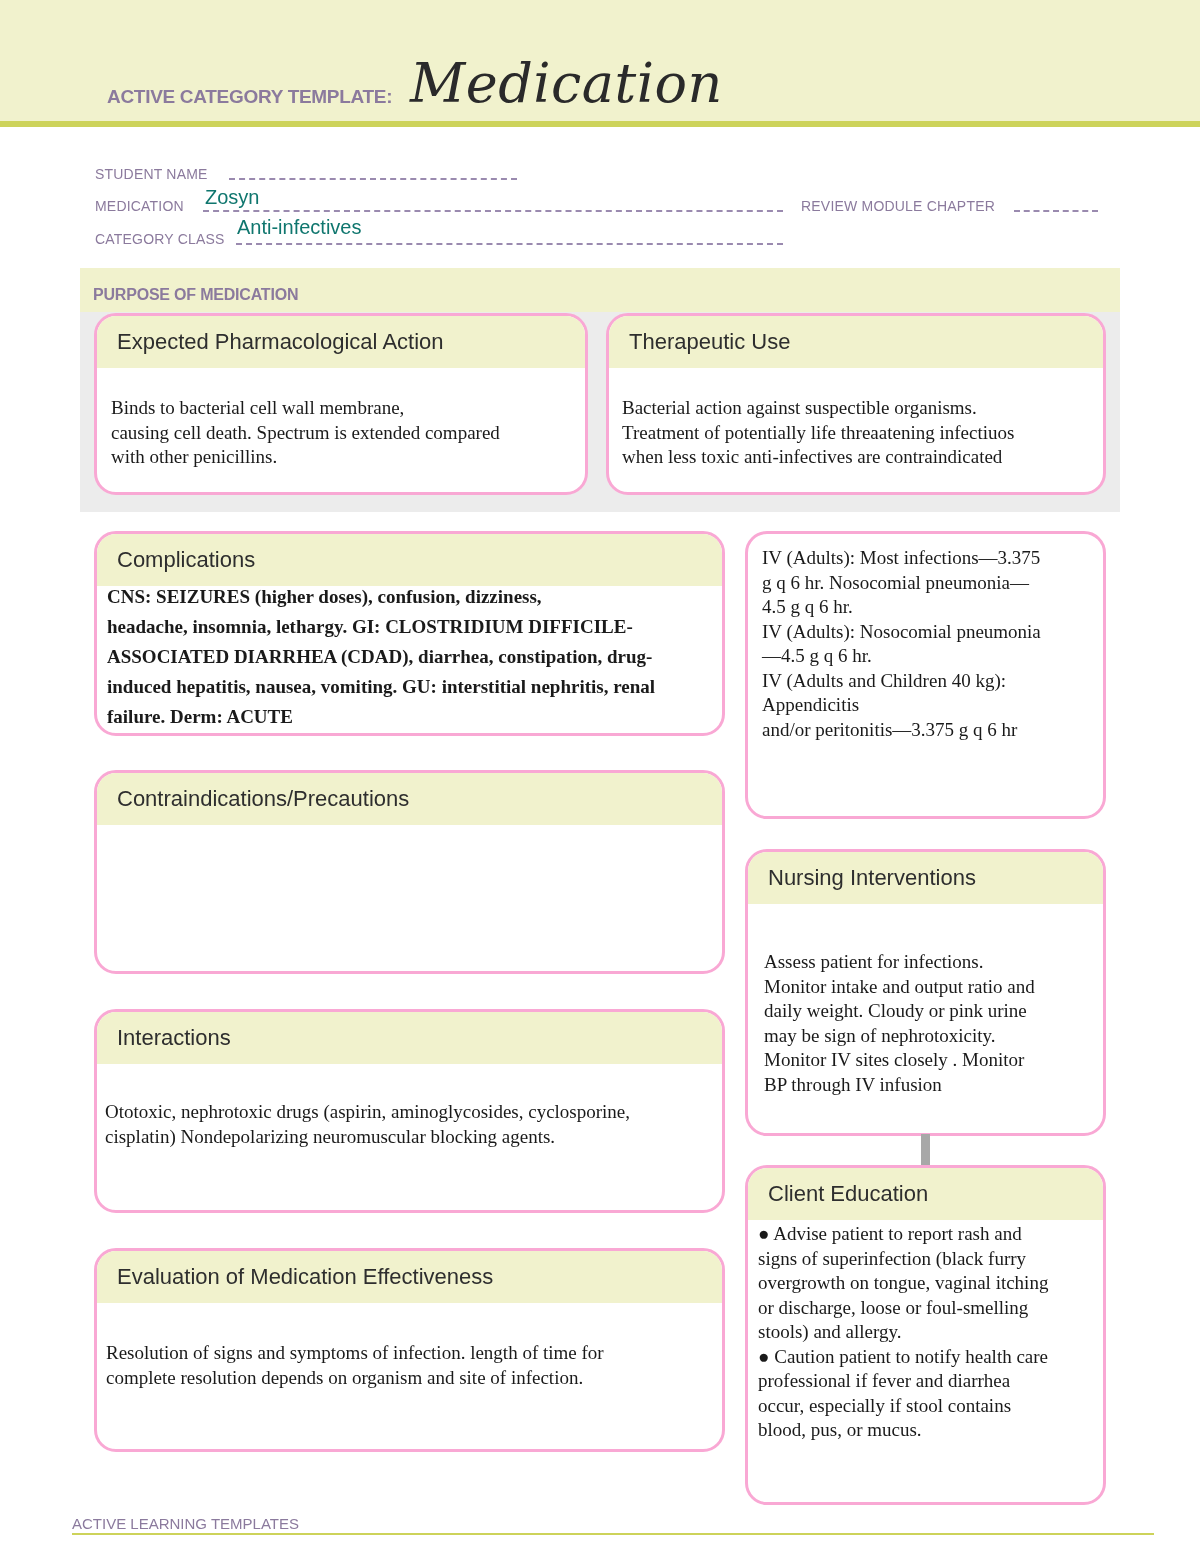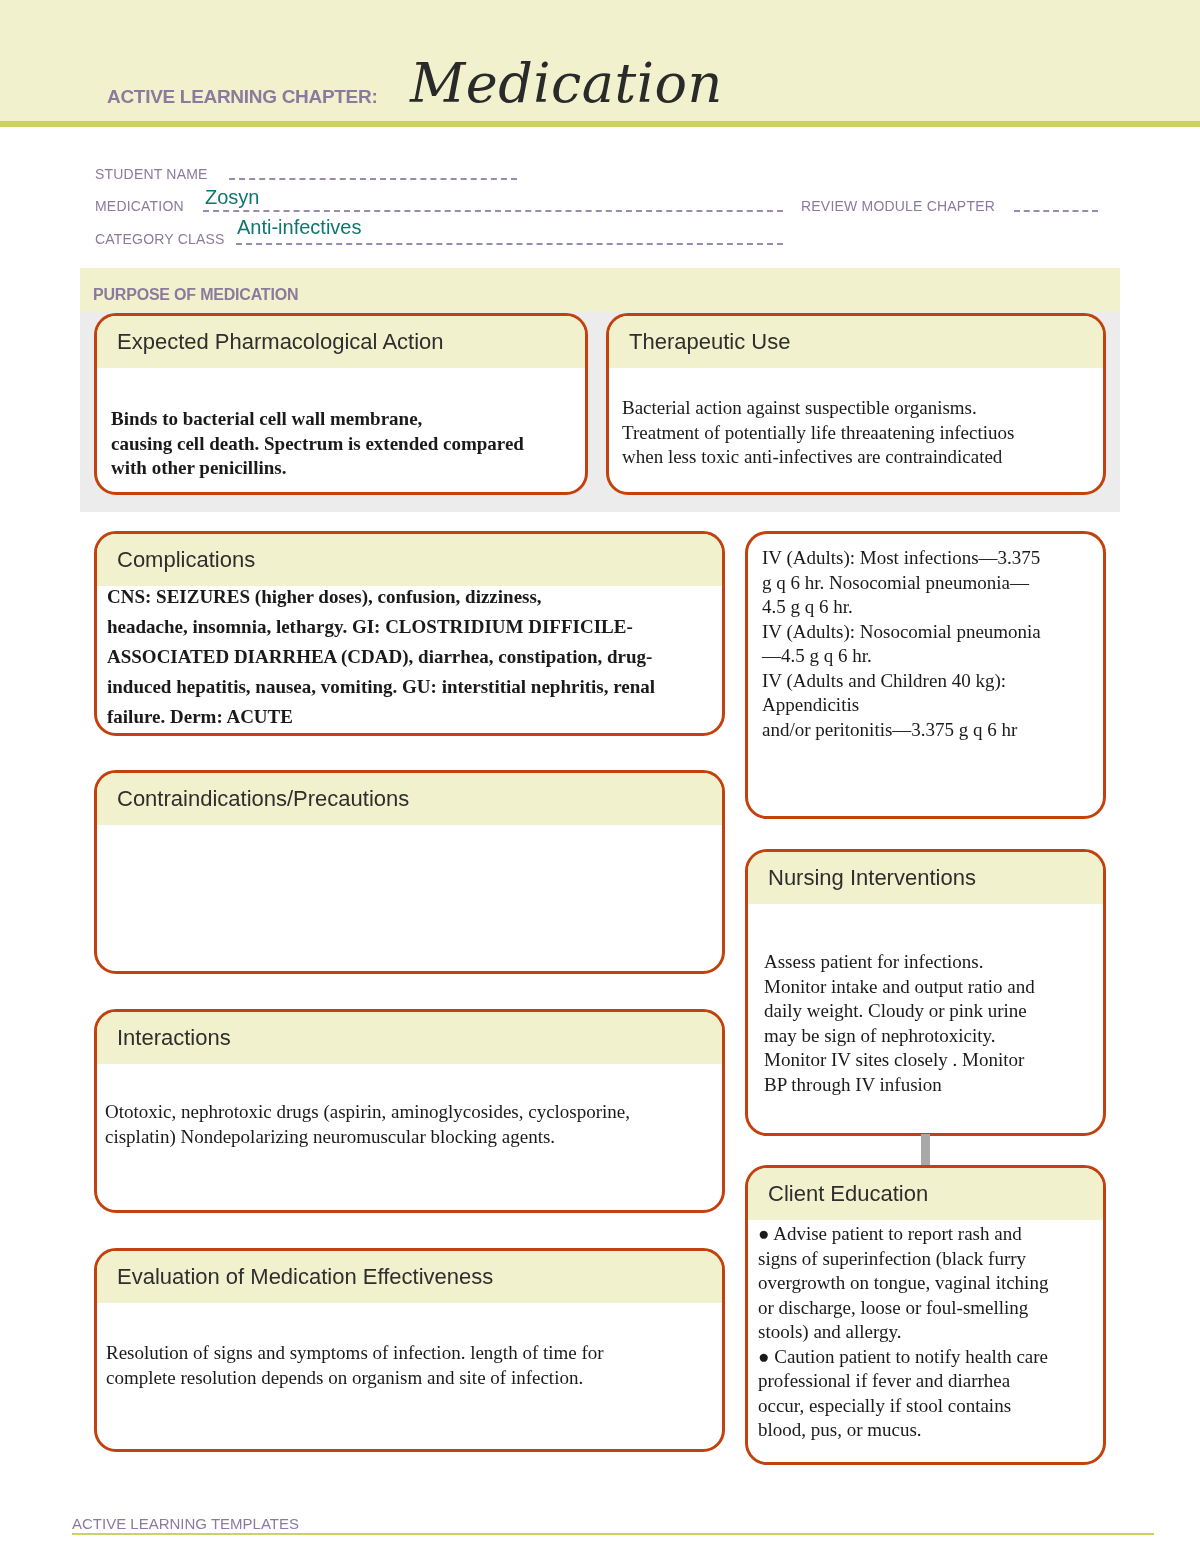--- a/index.html
+++ b/index.html
@@ -38,21 +38,21 @@
   }
   .purpose-gray {
     position: absolute; left: 80px; top: 312px; width: 1040px; height: 200px;
     background: #ececec;
   }
   .purpose-label {
     position: absolute; left: 93px; top: 286px; font-size: 16px; font-weight: bold;
     color: #8b7a9d; letter-spacing: -0.2px;
   }
   .card {
-    position: absolute; background: #ffffff; border: 3px solid #c2410c;
+    position: absolute; background: #ffffff; border: 3px solid #f9a8d4;
     border-radius: 22px; overflow: hidden; box-sizing: border-box;
   }
   .card-head {
     background: #f1f2cd; height: 52px; display: flex; align-items: center;
     padding-left: 20px; font-size: 22px; color: #2e2e2e;
   }
   .card-body {
     font-family: "Liberation Serif", serif; font-size: 19px; color: #1a1a1a;
     line-height: 24.5px; white-space: pre-line;
   }
@@ -66,21 +66,21 @@
   .footer-rule {
     position: absolute; left: 72px; top: 1533px; width: 1082px; height: 2px;
     background: #cdd35a;
   }
 </style>
 </head>
 <body>
 
 <div class="header-band"></div>
 <div class="header-rule"></div>
-<div class="tpl-label">ACTIVE LEARNING CHAPTER:</div>
+<div class="tpl-label">ACTIVE CATEGORY TEMPLATE:</div>
 <div class="tpl-title">Medication</div>
 
 <div class="field-label" style="left:95px; top:166px;">STUDENT NAME</div>
 <div class="field-line" style="left:229px; top:178px; width:288px;"></div>
 <div class="field-value" style="left:232px; top:158px;"></div>
 
 <div class="field-label" style="left:95px; top:198px;">MEDICATION</div>
 <div class="field-line" style="left:203px; top:210px; width:580px;"></div>
 <div class="field-value" style="left:205px; top:186px;">Zosyn</div>
 
@@ -91,21 +91,21 @@
 <div class="field-label" style="left:95px; top:231px;">CATEGORY CLASS</div>
 <div class="field-line" style="left:236px; top:243px; width:547px;"></div>
 <div class="field-value" style="left:237px; top:216px;">Anti-infectives</div>
 
 <div class="purpose-band"></div>
 <div class="purpose-gray"></div>
 <div class="purpose-label">PURPOSE OF MEDICATION</div>
 
 <div class="card" style="left:94px; top:313px; width:494px; height:182px;">
   <div class="card-head">Expected Pharmacological Action</div>
-  <div class="card-body" style="padding:39px 0 0 14px;font-weight:bold;">Binds to bacterial cell wall membrane,
+  <div class="card-body" style="padding:28px 0 0 14px;">Binds to bacterial cell wall membrane,
 causing cell death. Spectrum is extended compared
 with other penicillins.</div>
 </div>
 
 <div class="card" style="left:606px; top:313px; width:500px; height:182px;">
   <div class="card-head">Therapeutic Use</div>
   <div class="card-body" style="padding:28px 0 0 13px;">Bacterial action against suspectible organisms.
 Treatment of potentially life threaatening infectiuos
 when less toxic anti-infectives are contraindicated</div>
 </div>
@@ -152,21 +152,21 @@
   <div class="card-body" style="padding:46px 0 0 16px;">Assess patient for infections.
 Monitor intake and output ratio and
 daily weight. Cloudy or pink urine
 may be sign of nephrotoxicity.
 Monitor IV sites closely . Monitor
 BP through IV infusion</div>
 </div>
 
 <div class="connector"></div>
 
-<div class="card" style="left:745px; top:1165px; width:361px; height:300px;">
+<div class="card" style="left:745px; top:1165px; width:361px; height:340px;">
   <div class="card-head">Client Education</div>
   <div class="card-body" style="padding:2px 0 0 10px;">● Advise patient to report rash and
 signs of superinfection (black furry
 overgrowth on tongue, vaginal itching
 or discharge, loose or foul-smelling
 stools) and allergy.
 ● Caution patient to notify health care
 professional if fever and diarrhea
 occur, especially if stool contains
 blood, pus, or mucus.</div>

